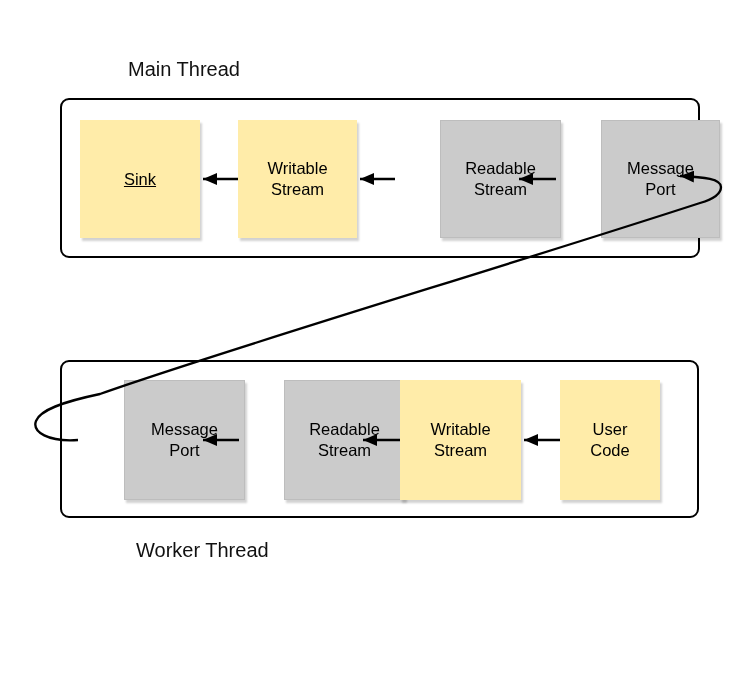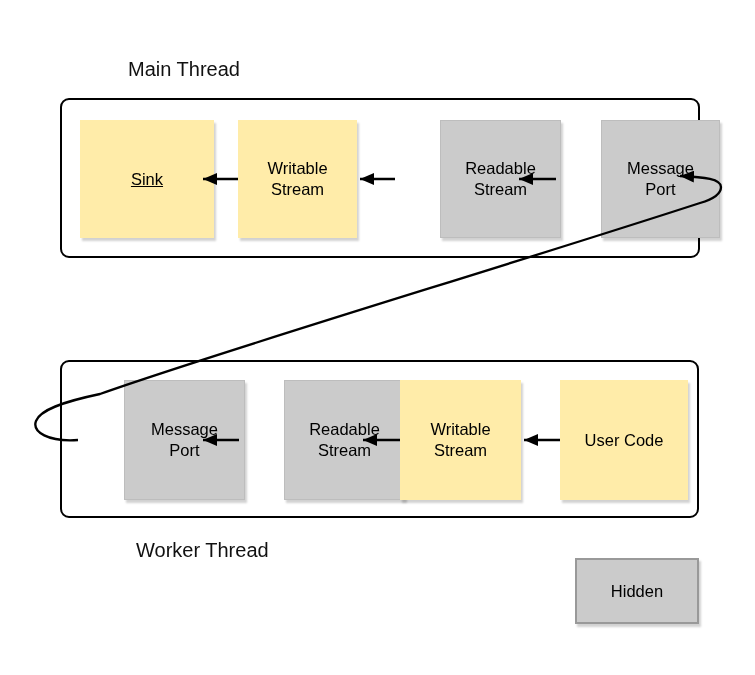--- a/index.html
+++ b/index.html
@@ -53,21 +53,21 @@
 </style>
 </head>
 <body>
 
 <div class="canvas">
 
   <div class="thread-label" style="left:128px;top:58px;">Main Thread</div>
 
   <div class="container" style="left:60px;top:98px;width:640px;height:160px;"></div>
 
-  <div class="box yellow" style="left:80px;top:120px;width:134px;height:118px;text-decoration:underline;">
+  <div class="box yellow" style="left:80px;top:120px;width:120px;height:118px;text-decoration:underline;">
     <span>Sink</span>
   </div>
   <div class="box yellow" style="left:238px;top:120px;width:119px;height:118px;">
     <span>Writable Stream</span>
   </div>
   <div class="box gray" style="left:395px;top:120px;width:121px;height:118px;">
     <span>Readable Stream</span>
   </div>
   <div class="box gray" style="left:556px;top:120px;width:119px;height:118px;">
     <span>Message Port</span>
@@ -77,29 +77,26 @@
 
   <div class="box gray" style="left:79px;top:380px;width:121px;height:120px;">
     <span>Message Port</span>
   </div>
   <div class="box gray" style="left:239px;top:380px;width:121px;height:120px;">
     <span>Readable Stream</span>
   </div>
   <div class="box yellow" style="left:400px;top:380px;width:121px;height:120px;">
     <span>Writable Stream</span>
   </div>
-  <div class="box yellow" style="left:560px;top:380px;width:128px;height:120px;">
+  <div class="box yellow" style="left:560px;top:380px;width:100px;height:120px;">
     <span>User Code</span>
   </div>
 
   <div class="thread-label" style="left:120px;top:539px;margin-left:16px;">Worker Thread</div>
 
-  <div class="box hidden-style" style="left:575px;top:558px;width:124px;height:66px;">
-    <span>Hidden</span>
-  </div>
 
   <svg class="overlay" viewBox="0 0 755 675">
     <defs>
       <marker id="arrowhead" viewBox="0 0 14 12" refX="14" refY="6" markerWidth="14" markerHeight="12" markerUnits="userSpaceOnUse" orient="auto">
         <path d="M0,0 L14,6 L0,12 Z" fill="#000"></path>
       </marker>
     </defs>
 
     <line class="stroke" x1="238" y1="179" x2="203" y2="179" marker-end="url(#arrowhead)"></line>
     <line class="stroke" x1="395" y1="179" x2="360" y2="179" marker-end="url(#arrowhead)"></line>

